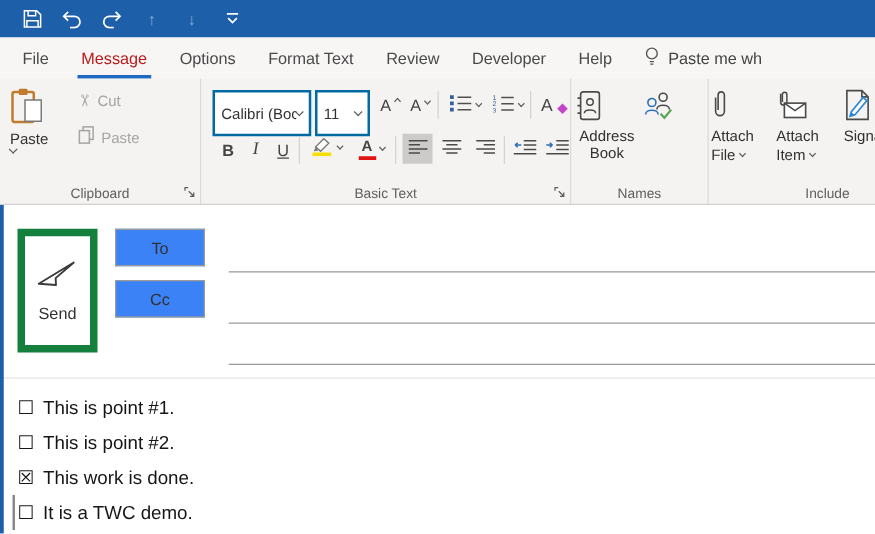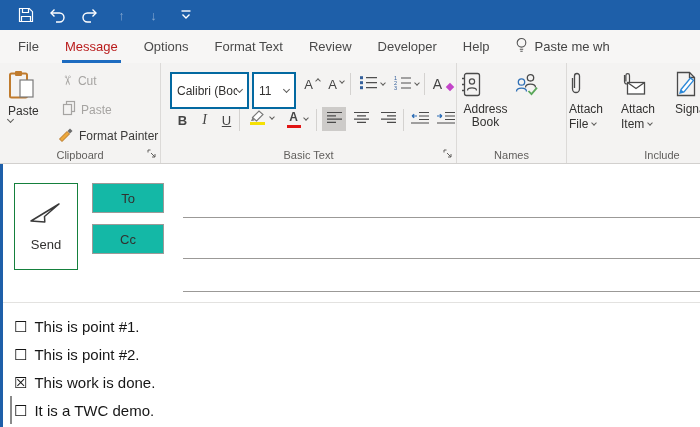--- a/index.html
+++ b/index.html
@@ -52,24 +52,24 @@
   .iletter{font-style:italic;font-family:"Liberation Serif",serif;font-size:14px}
   .uletter{text-decoration:underline;font-size:13px}
   .bigA{font-size:13px;color:#444}
   .stack{display:flex;flex-direction:column;align-items:center;gap:1px}
   .colorbar{width:14px;height:3.5px}
   .diamond{width:6px;height:6px;background:#c344c9;transform:rotate(45deg);margin-left:2px;margin-top:6px}
 
   
   .compose{position:absolute;top:164px;left:0;width:700px;height:139px;background:#fff;border-bottom:1px solid #e3e2e0}
   .frame-left{position:absolute;left:0;top:164px;width:3px;height:263px;background:#1e5fa9;z-index:6}
-  .sendbtn{position:absolute;left:14px;top:19px;width:64px;height:87px;border:1px solid #15803d;
+  .sendbtn{position:absolute;left:14px;top:19px;width:64px;height:99px;border:6px solid #15803d;
            display:flex;flex-direction:column;align-items:center;justify-content:center;gap:9px;font-size:13px;color:#323130;background:#fff}
   .fieldbtn{position:absolute;left:92px;width:72px;height:30px;border:1px solid #9c9a98;display:flex;
-            align-items:center;justify-content:center;font-size:13px;color:#323130;background:#14b8a6}
+            align-items:center;justify-content:center;font-size:13px;color:#323130;background:#3b82f6}
   #to-btn{top:19px}
   #cc-btn{top:60px}
   .subjlabel{position:absolute;left:92px;top:101px;width:72px;text-align:center;font-size:13px;color:#5a5a5a;line-height:30px}
   .hline{position:absolute;left:183px;right:0;height:1px;background:#9b9997}
   #to-line{top:53px}
   #cc-line{top:94px}
   #subject-line{top:127px}
 
   
   .bodyarea{position:absolute;top:303px;left:3px;right:0;bottom:0;background:#fff;padding:9px 0 0 11px;
@@ -154,29 +154,20 @@
       </div>
       <div class="smallbtn disabled" style="left:62px;top:37px">
         <span>
           <svg width="14" height="16" viewBox="0 0 14 16">
               <rect x="4.5" y="1.5" width="8" height="10" fill="none" stroke="#a6a4a2" stroke-width="1.2"></rect>
               <rect x="1.5" y="4.5" width="8" height="10" fill="#f4f3f2" stroke="#a6a4a2" stroke-width="1.2"></rect>
             </svg>
         </span>
         <span>Paste</span>
       </div>
-      <div class="smallbtn" style="left:58px;top:63px">
-        <span>
-          <svg width="16" height="16" viewBox="0 0 16 16">
-              <path d="M9.5 5 12 2.5l2.5 2.5L12 7.5z" fill="#6d6d6d"></path>
-              <path d="M1.5 13 9 5.5l2.5 2.5L4 15.5z" fill="#eda83b" stroke="#b5772b" stroke-width="1"></path>
-            </svg>
-        </span>
-        <span>Format Painter</span>
-      </div>
       <div class="group-label">Clipboard</div>
       <div class="launcher">
         <svg width="9" height="9" viewBox="0 0 9 9">
             <path d="M1 3.5V1h2.5M4 4l4 4m0-3v3H5" fill="none" stroke="#605e5c" stroke-width="1"></path>
           </svg>
       </div>
     </div>
 
     <div class="group" id="grp-basictext" style="position:absolute">
       <div class="combo" id="font-combo">

